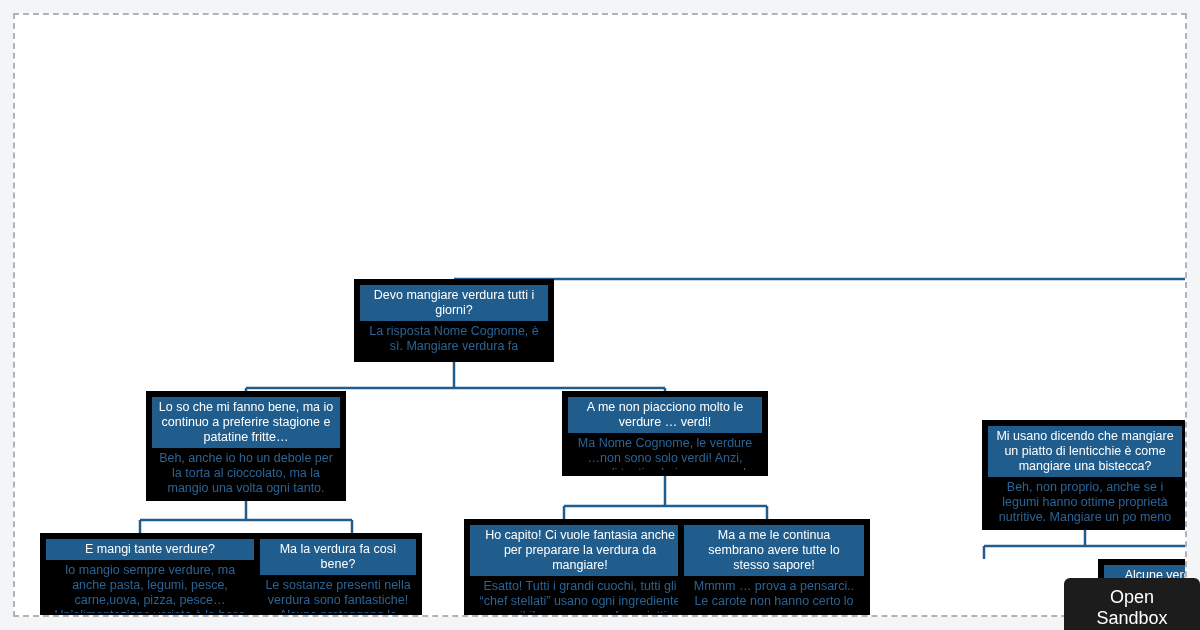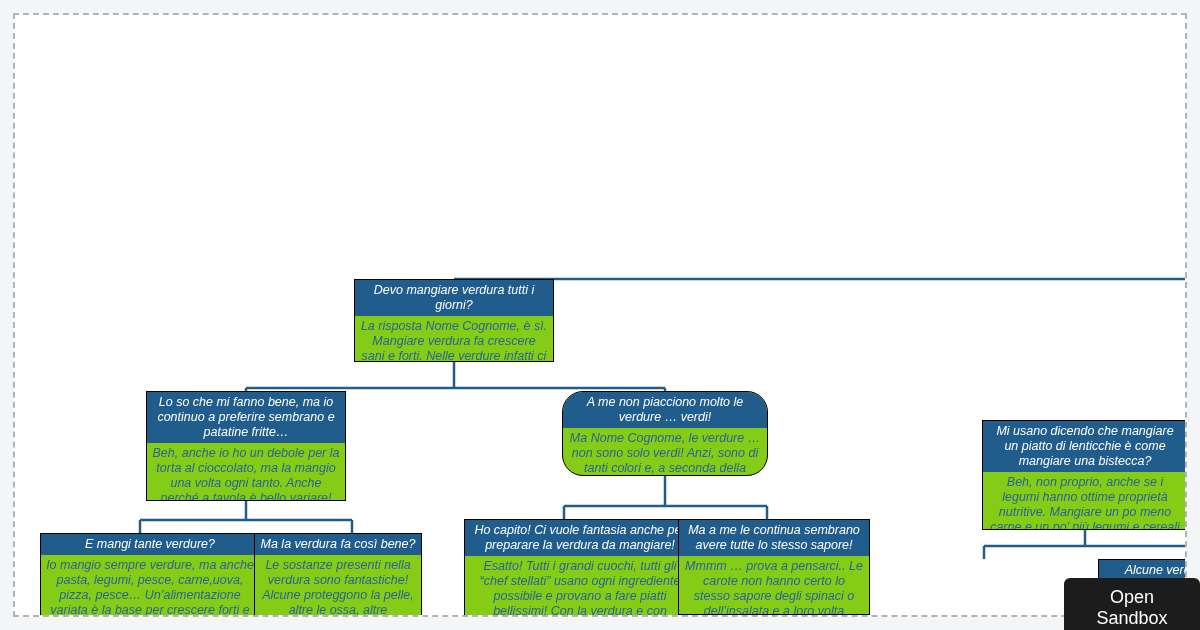--- a/index.html
+++ b/index.html
@@ -16,25 +16,24 @@
     width:1174px; height:604px;
     background:#ffffff;
     border:2px dashed #b0b3b8;
     overflow:hidden;
   }
   #graph { position:absolute; left:0; top:0; width:100%; height:100%; }
   svg.links { position:absolute; left:0; top:0; width:1174px; height:604px; overflow:visible; }
 
   .node {
     position:absolute;
-    border:1px solid #000000;
-    background:#84cc16;
+    border:6px solid #000000;
+    background:#000000;
     overflow:hidden;
     z-index:3;
-    font-style:italic;
   }
   .node .hdr {
     background:#215d8c;
     color:#ffffff;
     text-align:center;
     font-size:12.5px;
     line-height:15px;
     padding:3px 5px;
     font-weight:400;
   }
@@ -92,25 +91,25 @@
         <path d="M 969 531 L 969 544"></path>
       </g>
     </svg>
 
     <div class="node" style="left:339px;top:264px;width:200px;height:83px;">
       <div class="hdr">Devo mangiare verdura tutti i giorni?</div>
       <div class="body">La risposta Nome Cognome, è sì. Mangiare verdura fa crescere sani e forti. Nelle verdure infatti ci sono sostanze fondamentali (vitamine e sali minerali) che aiutano il tuo corpo</div>
     </div>
 
     <div class="node" style="left:131px;top:376px;width:200px;height:110px;">
-      <div class="hdr">Lo so che mi fanno bene, ma io continuo a preferire sembrano e patatine fritte…</div>
+      <div class="hdr">Lo so che mi fanno bene, ma io continuo a preferire stagione e patatine fritte…</div>
       <div class="body">Beh, anche io ho un debole per la torta al cioccolato, ma la mangio una volta ogni tanto. Anche perché a tavola è bello variare!</div>
     </div>
 
-    <div class="node" style="left:547px;top:376px;width:206px;height:85px;border-radius:21px;">
+    <div class="node" style="left:547px;top:376px;width:206px;height:85px;">
       <div class="hdr">A me non piacciono molto le verdure … verdi!</div>
       <div class="body">Ma Nome Cognome, le verdure …non sono solo verdi! Anzi, sono di tanti colori e, a seconda della stagione, può essere divertente provarne il più possibile!! Cotte, crude o sulla pizza</div>
     </div>
 
     <div class="node" style="left:967px;top:405px;width:206px;height:110px;">
       <div class="hdr">Mi usano dicendo che mangiare un piatto di lenticchie è come mangiare una bistecca?</div>
       <div class="body">Beh, non proprio, anche se i legumi hanno ottime proprietà nutritive. Mangiare un po meno carne e un po’ più legumi e cereali è sicuramente una buona abitudine</div>
     </div>
 
     <div class="node" style="left:25px;top:518px;width:220px;height:86px;">

